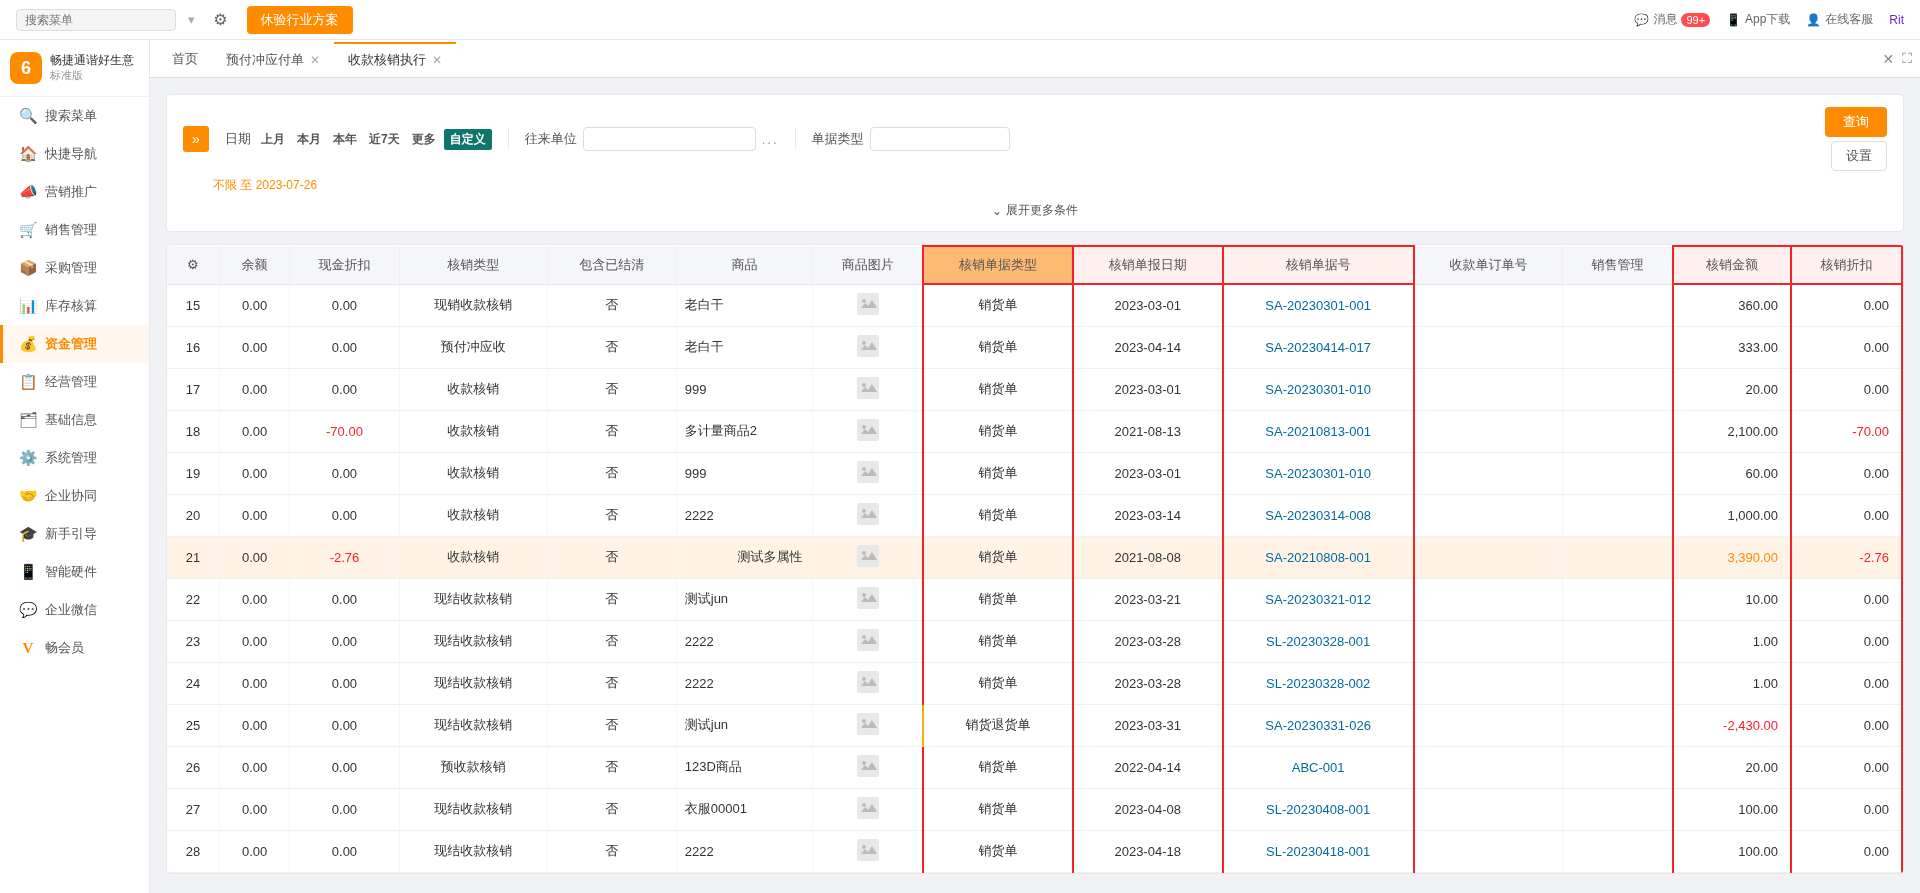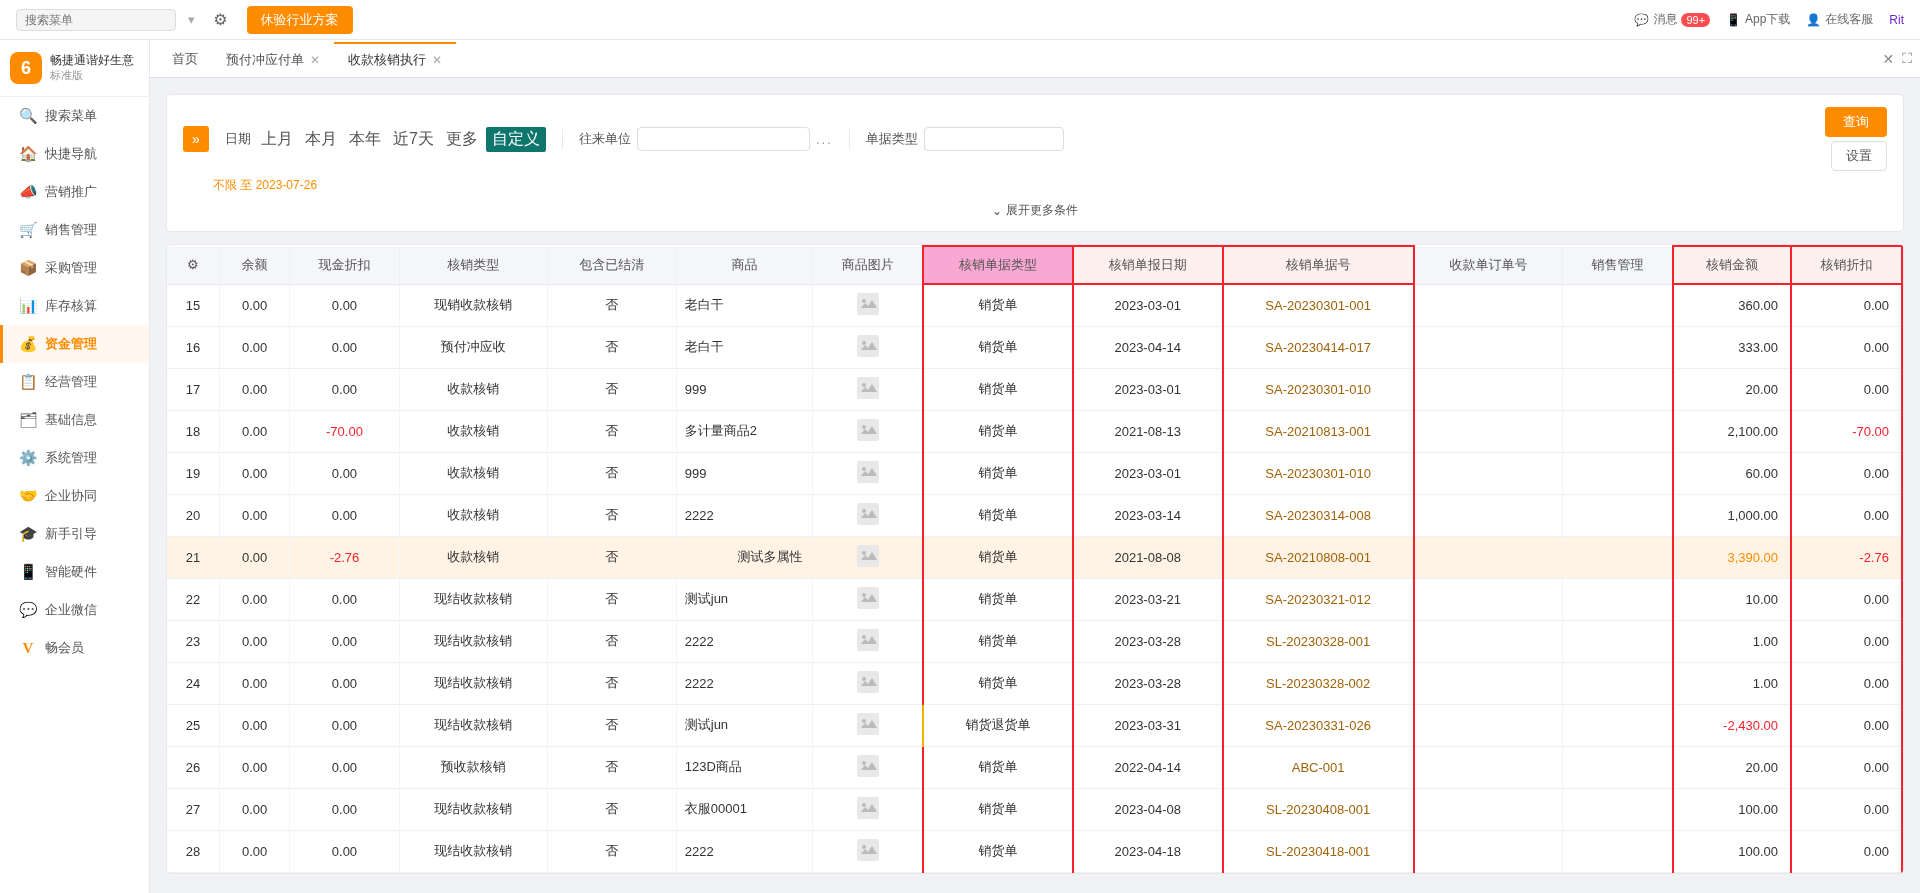--- a/index.html
+++ b/index.html
@@ -172,24 +172,25 @@
       flex-wrap: wrap;
     }
     .filter-item {
       display: flex;
       align-items: center;
       gap: 6px;
     }
     .filter-label { font-size: 13px; color: #555; }
     .filter-date-options { display: flex; gap: 4px; align-items: center; }
     .date-opt {
-      font-size: 16px;
+      font-size: 12px;
       color: #555;
       cursor: pointer;
       padding: 2px 4px;
+      font-weight: bold;
     }
     .date-opt.custom {
       background: #0f766e;
       color: #fff;
       border-radius: 2px;
       padding: 2px 6px;
     }
     .date-range { font-size: 12px; color: #ff8c00; margin-top: 2px; }
     .filter-divider { width: 1px; height: 20px; background: #e8e8e8; }
     .filter-input {
@@ -264,21 +265,21 @@
     td {
       padding: 8px 10px;
       text-align: center;
       font-size: 13px;
       color: #333;
       border-bottom: 1px solid #f0f0f0;
       border-right: 1px solid #f5f5f5;
       white-space: nowrap;
     }
     .row-highlighted td { background: #fff3e6 !important; }
-    .link-text { color: #a16207; cursor: pointer; text-decoration: none; }
+    .link-text { color: #0369a1; cursor: pointer; text-decoration: none; }
     .red-text { color: #f5222d; }
     .orange-text { color: #ff8c00; }
 
     
     ::-webkit-scrollbar { width: 6px; height: 6px; }
     ::-webkit-scrollbar-track { background: #f1f1f1; }
     ::-webkit-scrollbar-thumb { background: #ccc; border-radius: 3px; }
 
     .filter-btn-group {
       display: flex;
@@ -465,21 +466,21 @@
         <table>
           <thead>
             <tr>
               <th>⚙</th>
               <th>余额</th>
               <th>现金折扣</th>
               <th>核销类型</th>
               <th>包含已结清</th>
               <th>商品</th>
               <th>商品图片</th>
-              <th style="border: 2px solid #f5222d; background:#f9a8d4;">核销单据类型</th>
+              <th style="border: 2px solid #f5222d; background:#fdba74;">核销单据类型</th>
               <th style="border: 2px solid #f5222d; background:#fff0f0;">核销单报日期</th>
               <th style="border: 2px solid #f5222d; background:#fff0f0;">核销单据号</th>
               <th>收款单订单号</th>
               <th>销售管理</th>
               <th style="border: 2px solid #f5222d; background:#fff0f0;">核销金额</th>
               <th style="border: 2px solid #f5222d; background:#fff0f0;">核销折扣</th>
             </tr>
           </thead>
           <tbody id="table-body">
           <tr>

